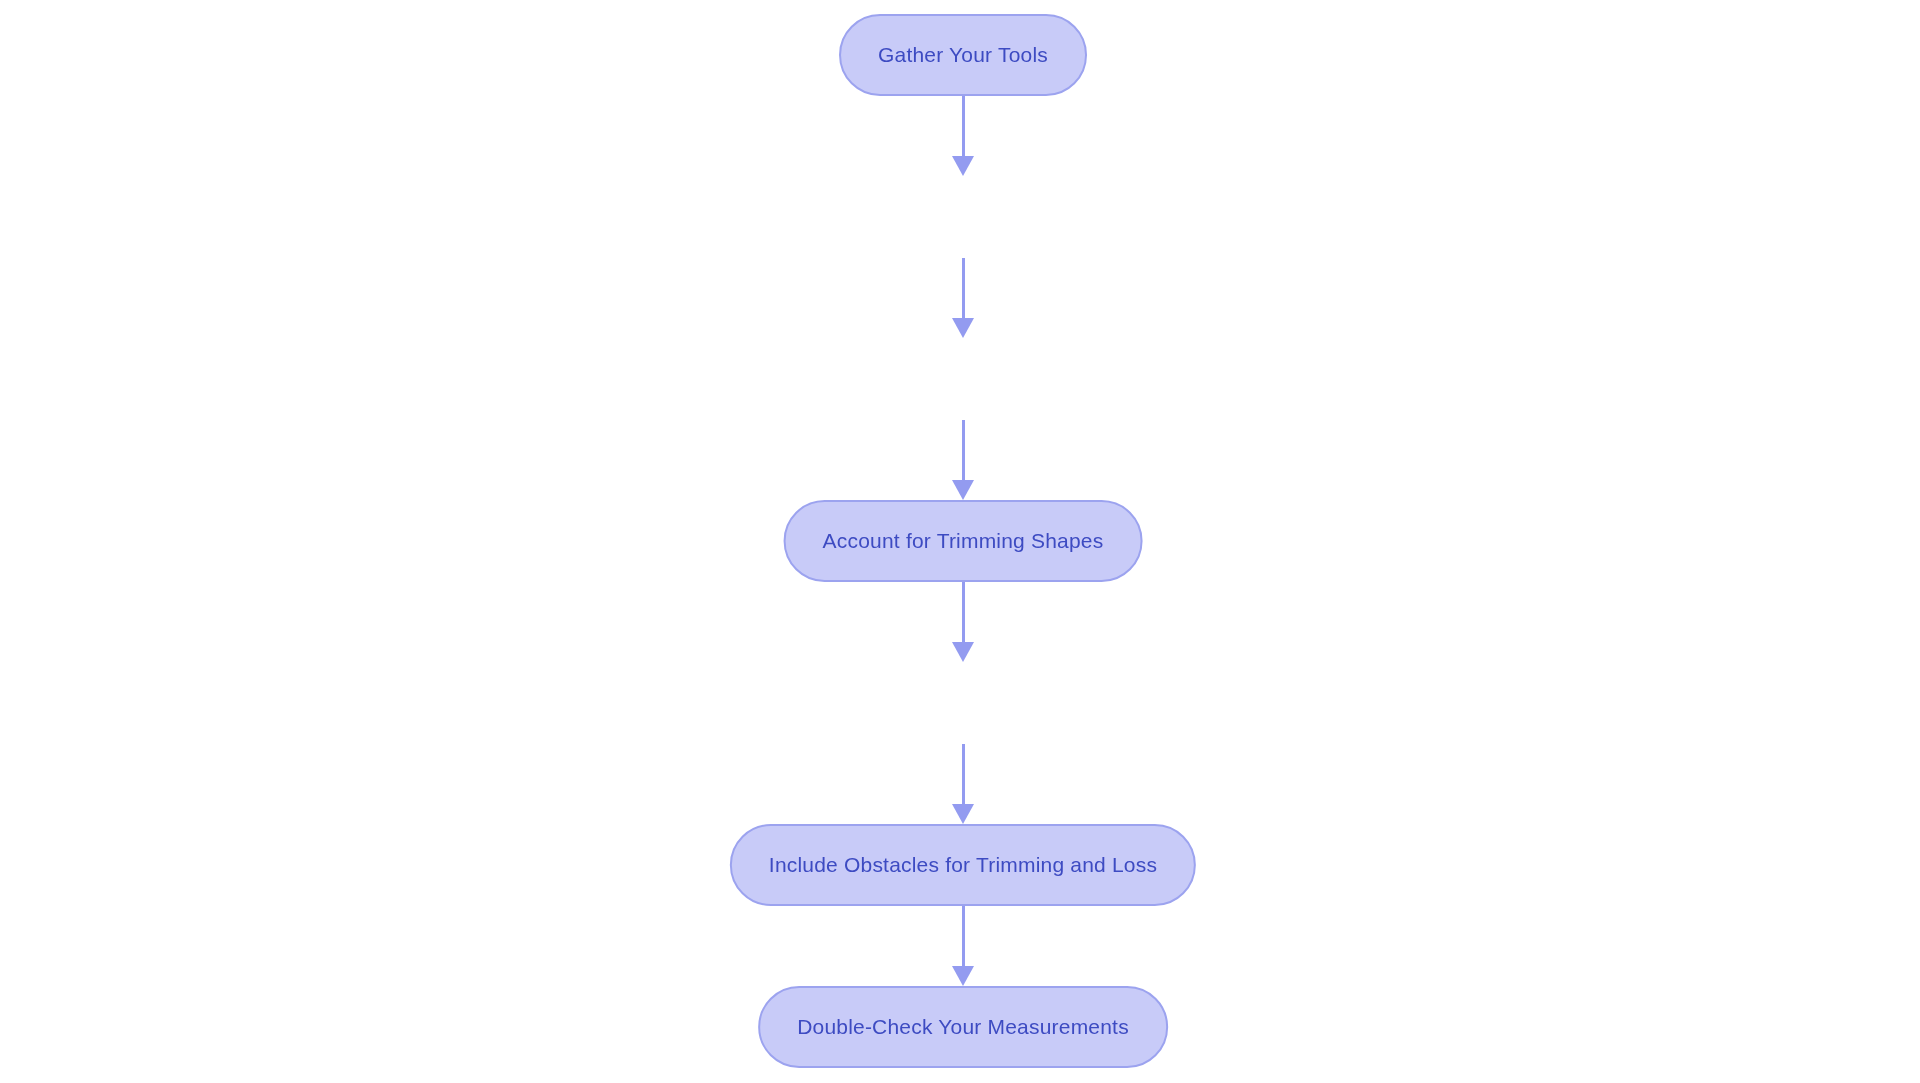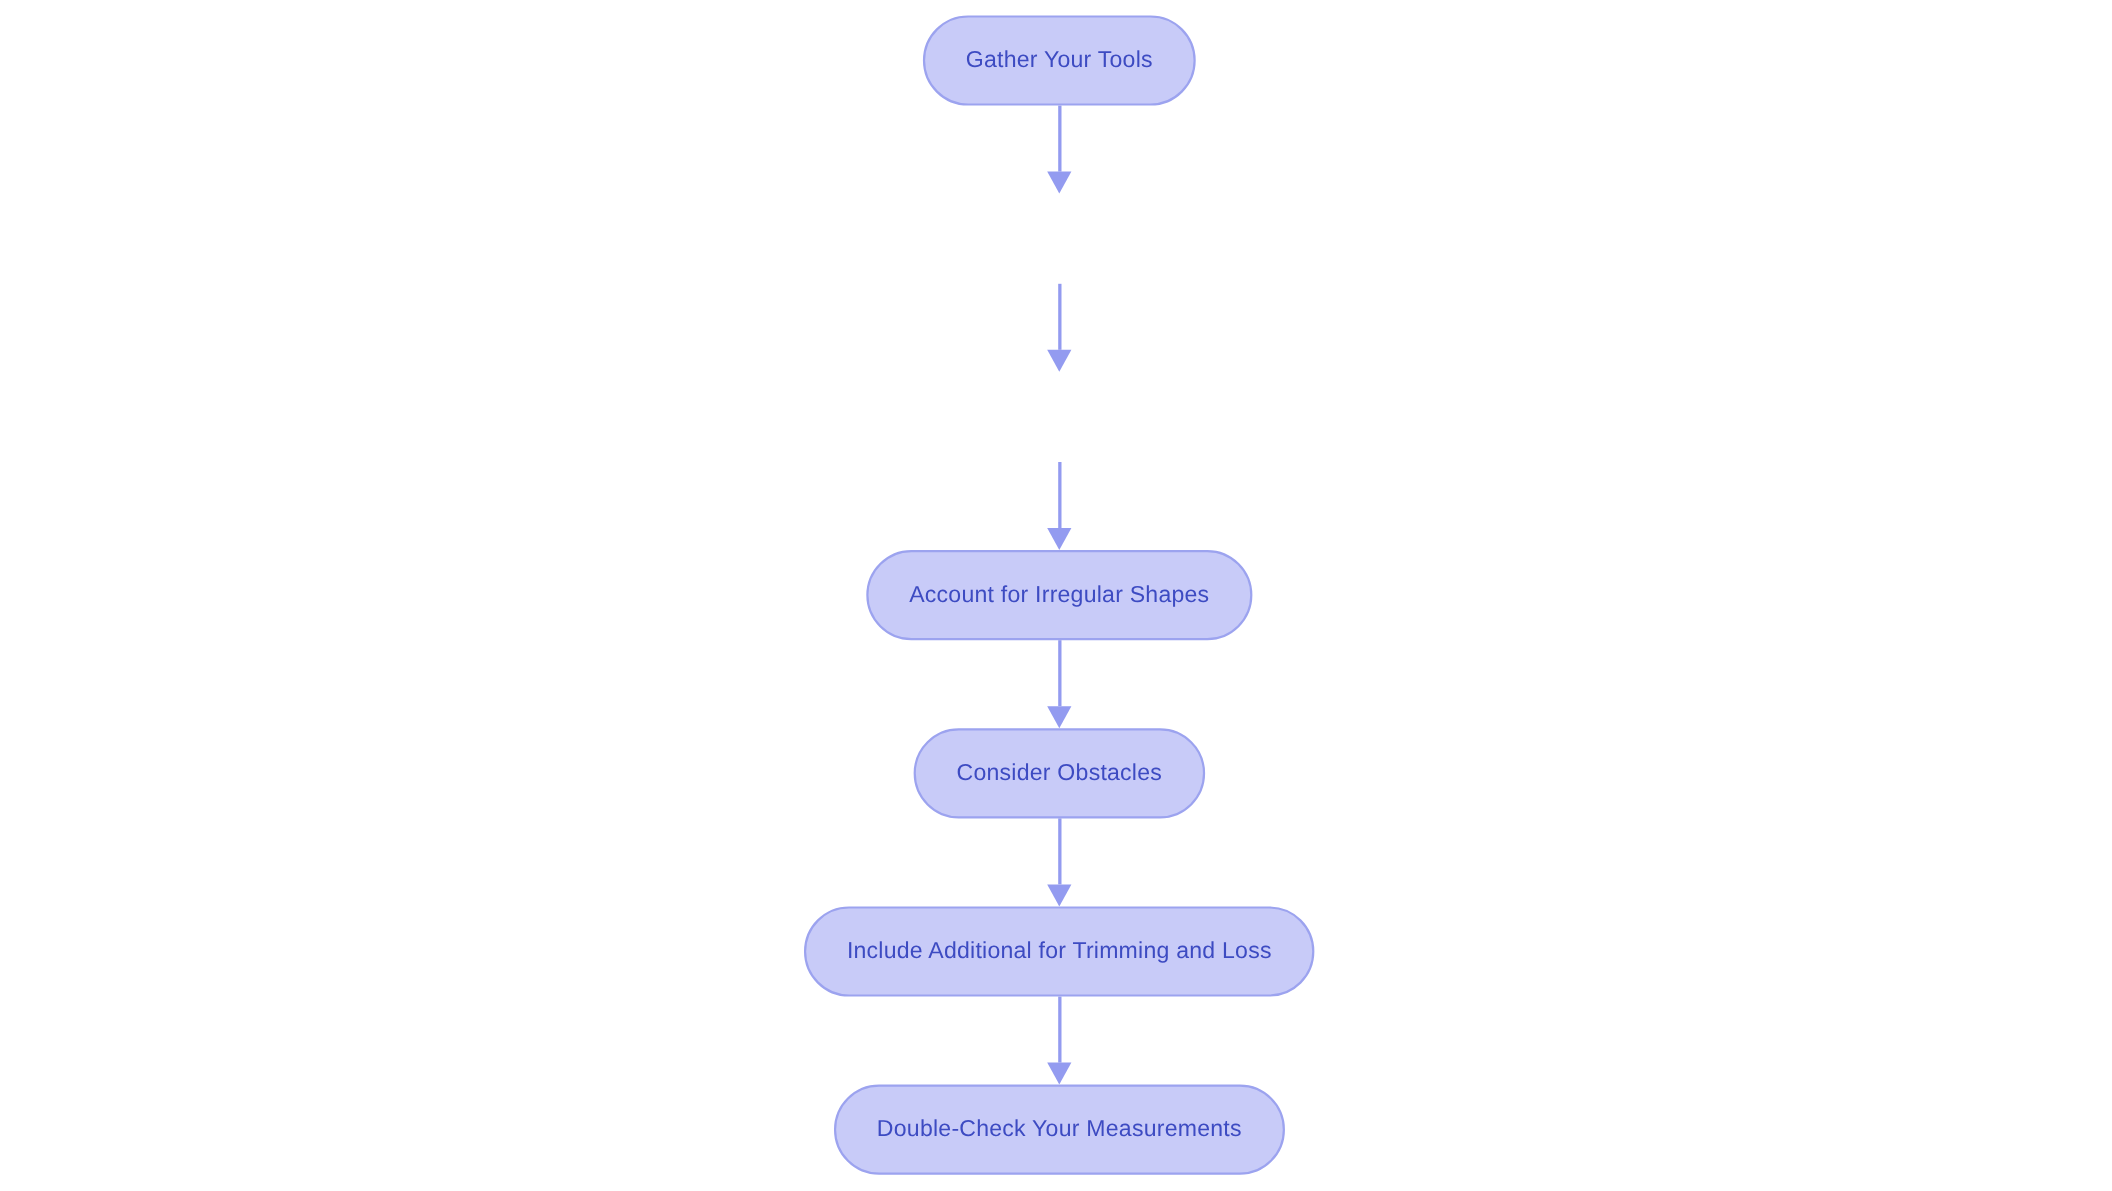--- a/index.html
+++ b/index.html
@@ -80,39 +80,36 @@
     <div class="arrow-head"></div>
   </div>
 
 
   <div class="flow-arrow" style="top:420px">
     <div class="arrow-line"></div>
     <div class="arrow-head"></div>
   </div>
 
   <div class="flow-node" style="top:500px">
-    <span>Account for Irregular Shapes</span>
+    <span>Account for Trimming Shapes</span>
   </div>
 
   <div class="flow-arrow" style="top:582px">
     <div class="arrow-line"></div>
     <div class="arrow-head"></div>
   </div>
 
-  <div class="flow-node" style="top:662px">
-    <span>Consider Obstacles</span>
-  </div>
 
   <div class="flow-arrow" style="top:744px">
     <div class="arrow-line"></div>
     <div class="arrow-head"></div>
   </div>
 
   <div class="flow-node" style="top:824px">
-    <span>Include Additional for Trimming and Loss</span>
+    <span>Include Obstacles for Trimming and Loss</span>
   </div>
 
   <div class="flow-arrow" style="top:906px">
     <div class="arrow-line"></div>
     <div class="arrow-head"></div>
   </div>
 
   <div class="flow-node" style="top:986px">
     <span>Double-Check Your Measurements</span>
   </div>

